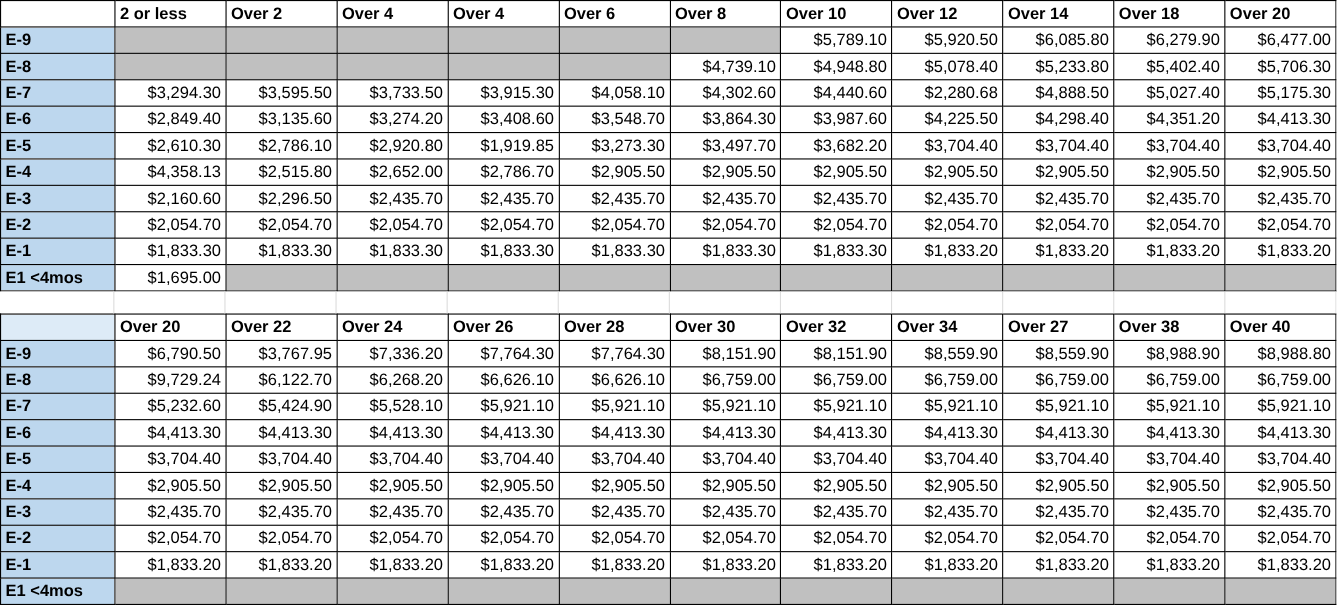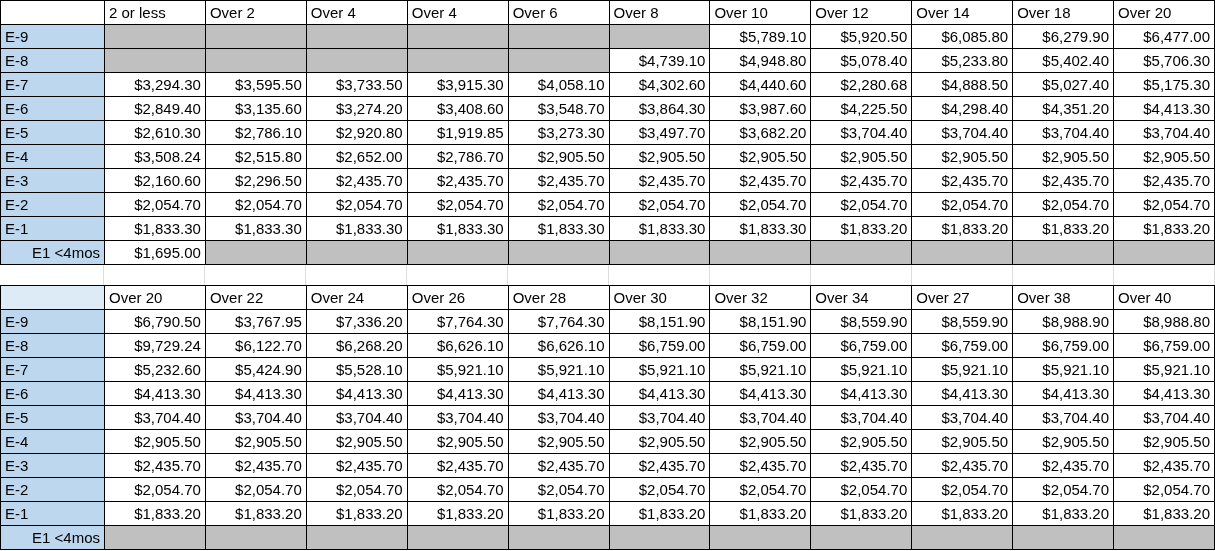--- a/index.html
+++ b/index.html
@@ -15,29 +15,29 @@
     border:1px solid #000;
     height:23px;
     font-size:15px;
     line-height:23px;
     padding:0 4px;
     overflow:hidden;white-space:nowrap;
     box-sizing:border-box;
     color:#000;
   }
   .paytable thead th{
-    text-align:left;font-weight:400;background:#ffffff;
+    text-align:left;font-weight:700;background:#ffffff;
   }
   .paytable thead th.corner{background:#ffffff;}
   .paytable.lower thead th.corner{background:var(--corner-fill);}
   .paytable th.rowlab{
     background:var(--rowhead-fill);
-    text-align:left;font-weight:400;
-  }
-  .paytable th.rowlab.center{text-align:right;}
+    text-align:left;font-weight:700;
+  }
+  .paytable th.rowlab.center{text-align:left;}
   .paytable td{text-align:right;font-weight:400;background:#ffffff;}
   .paytable td.gray{background:var(--na-fill);}
   .gap{
     height:20px;display:flex;background:#ffffff;
   }
   .gapcol{
     width:101px;flex:0 0 auto;box-sizing:border-box;
     border-right:1px solid #dcdcdc;
   }
   .gapcol.first{width:104px;}
@@ -132,21 +132,21 @@
           <td>$3,273.30</td>
           <td>$3,497.70</td>
           <td>$3,682.20</td>
           <td>$3,704.40</td>
           <td>$3,704.40</td>
           <td>$3,704.40</td>
           <td>$3,704.40</td>
         </tr>
         <tr>
           <th class="rowlab">E-4</th>
-          <td>$3,508.24</td>
+          <td>$4,358.13</td>
           <td>$2,515.80</td>
           <td>$2,652.00</td>
           <td>$2,786.70</td>
           <td>$2,905.50</td>
           <td>$2,905.50</td>
           <td>$2,905.50</td>
           <td>$2,905.50</td>
           <td>$2,905.50</td>
           <td>$2,905.50</td>
           <td>$2,905.50</td>

